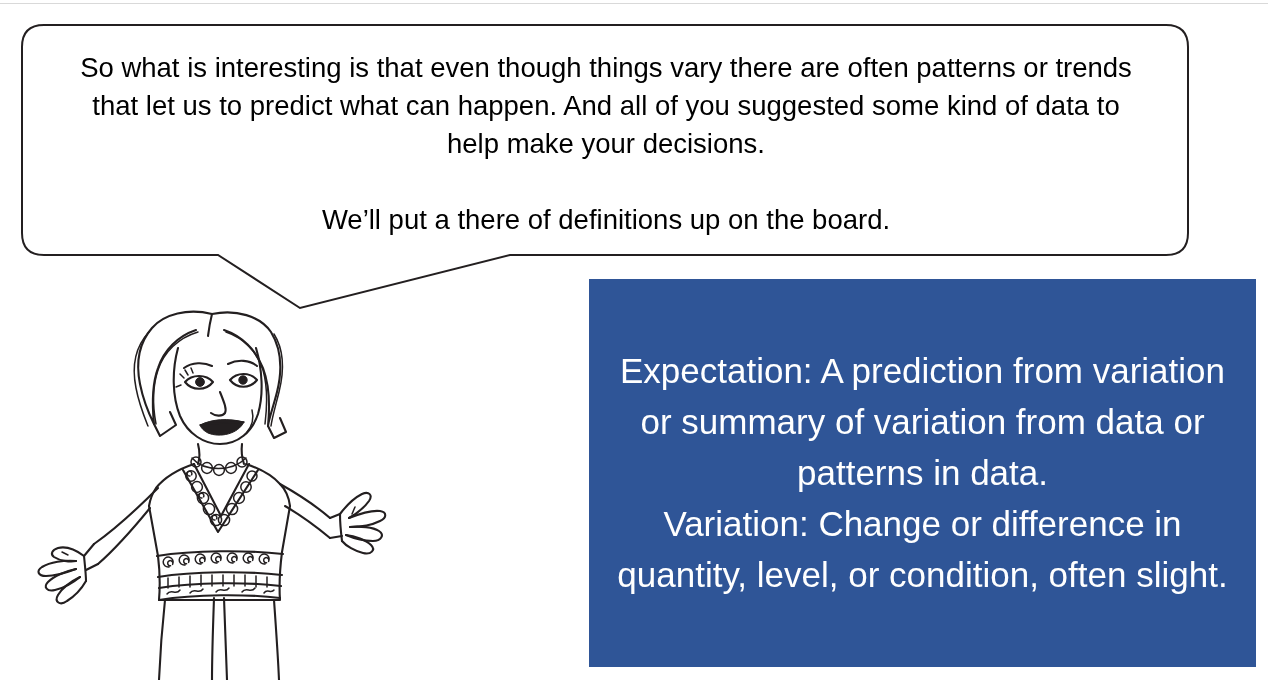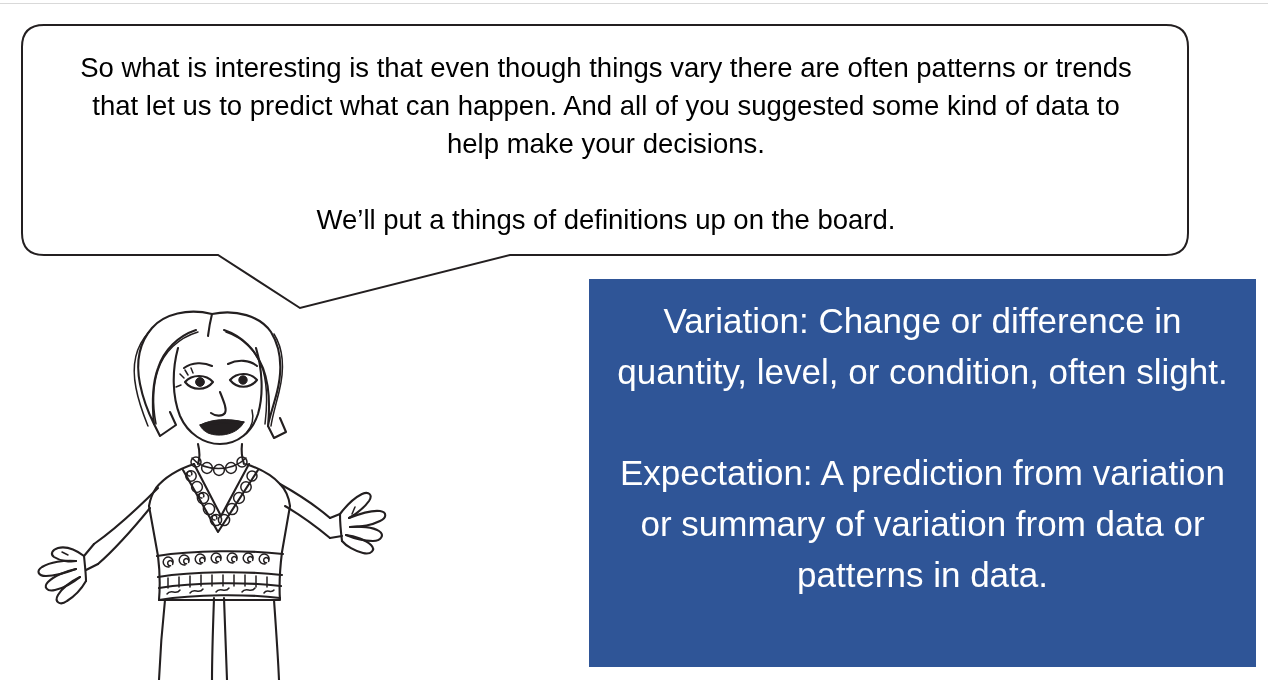--- a/index.html
+++ b/index.html
@@ -135,27 +135,27 @@
                L 492,237
                L 282,290
                L 200,237
                L 26,237
                Q 4,237 4,215
                L 4,29
                Q 4,7 26,7 Z" fill="#ffffff" stroke="#231f20" stroke-width="2"></path>
     </svg>
     <div class="bubble-text">
       <p>So what is interesting is that even though things vary there are often patterns or trends that let us to predict what can happen.  And all of you suggested some kind of data to help make your decisions.</p>
-      <p class="gap">We’ll put a things of definitions up on the board.</p>
+      <p class="gap">We’ll put a there of definitions up on the board.</p>
     </div>
   </div>
 
   <div class="blue-panel">
+    <p class="def second">Expectation: A prediction from variation or summary of variation from data or patterns in data.</p>
     <p class="def">Variation: Change or difference in quantity, level, or condition, often slight.</p>
-    <p class="def second">Expectation: A prediction from variation or summary of variation from data or patterns in data.</p>
   </div>
 
   <div class="character">
     <svg viewBox="0 0 372 388" xmlns="http://www.w3.org/2000/svg">
 
       <g>
         <path class="ink" d="M 184,22
                              C 160,16 136,22 124,36
                              C 110,52 108,72 112,92
                              C 116,112 122,124 126,132

